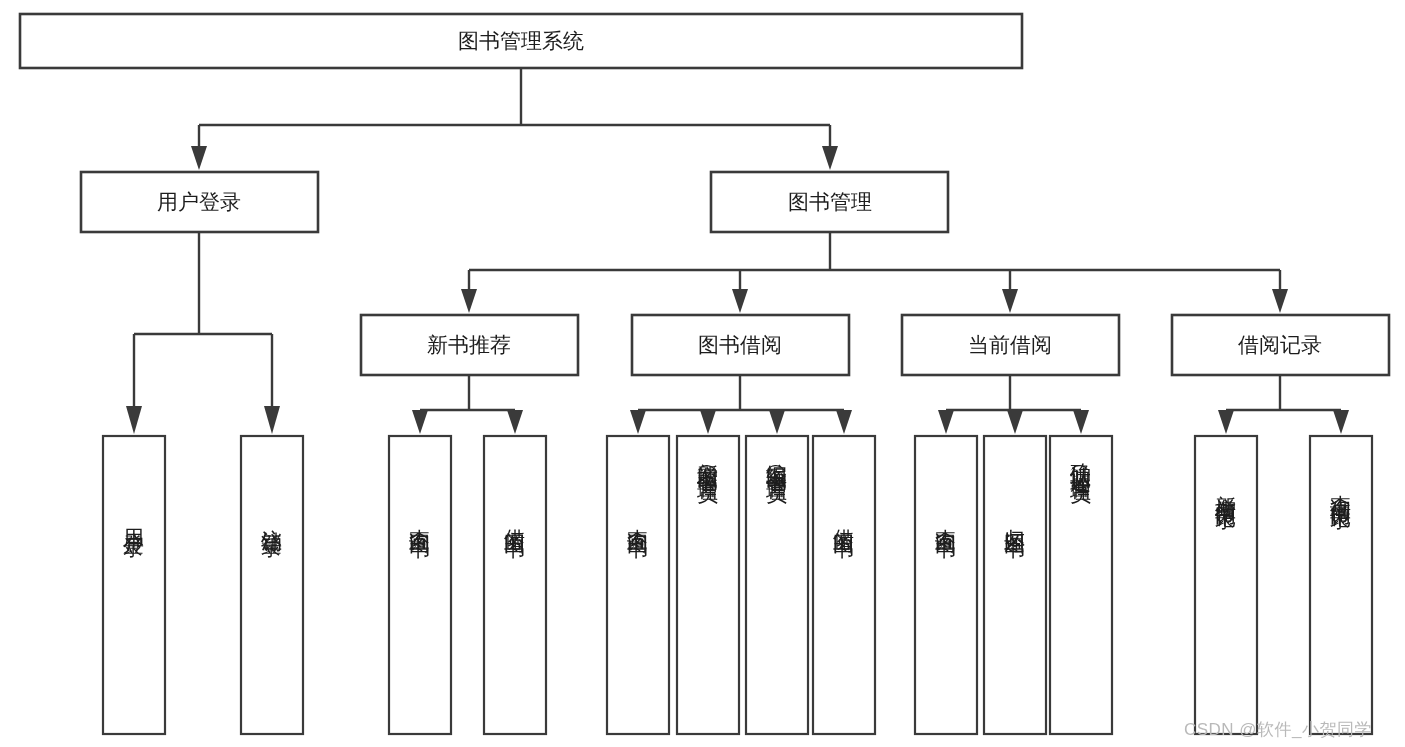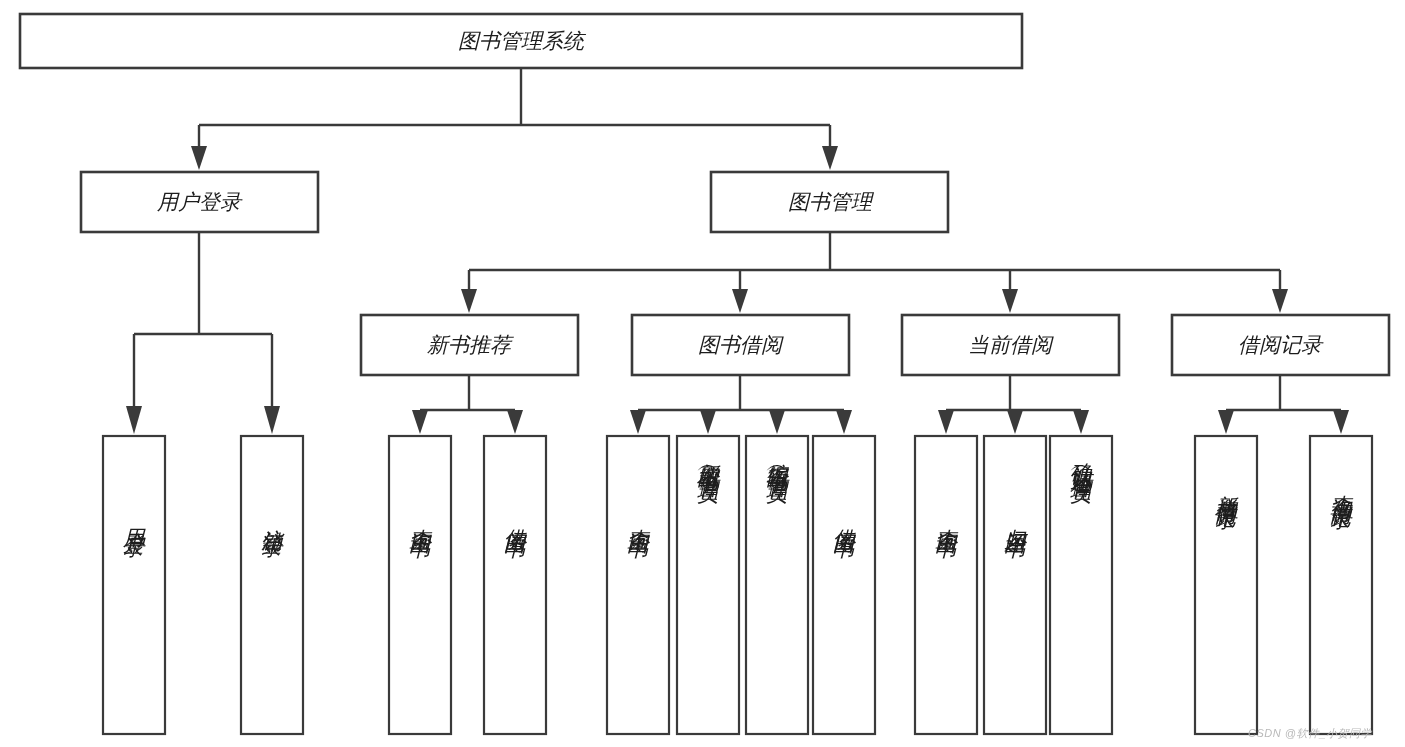--- a/index.html
+++ b/index.html
@@ -12,21 +12,20 @@
     height: 747px;
     font-family: "Liberation Sans", "DejaVu Sans", sans-serif;
     overflow: hidden;
     position: relative;
   }
   #diagram-root {
     position: relative;
     width: 1380px;
     height: 747px;
     background: #ffffff;
-    font-style: italic;
   }
   svg.flow {
     position: absolute;
     top: 0;
     left: 0;
     width: 1405px;
     height: 747px;
     display: block;
   }
   .node-rect {
@@ -71,21 +70,21 @@
     line-height: 1;
     letter-spacing: 3px;
     color: #1d1d1d;
     white-space: nowrap;
   }
   .watermark {
     position: absolute;
     right: 8px;
     bottom: 6px;
     font-family: "Liberation Sans", "DejaVu Sans", sans-serif;
-    font-size: 11px;
+    font-size: 17px;
     color: #b9b9b9;
     letter-spacing: 0.5px;
     user-select: none;
   }
 </style>
 </head>
 <body>
 
 <div id="diagram-root">
 

